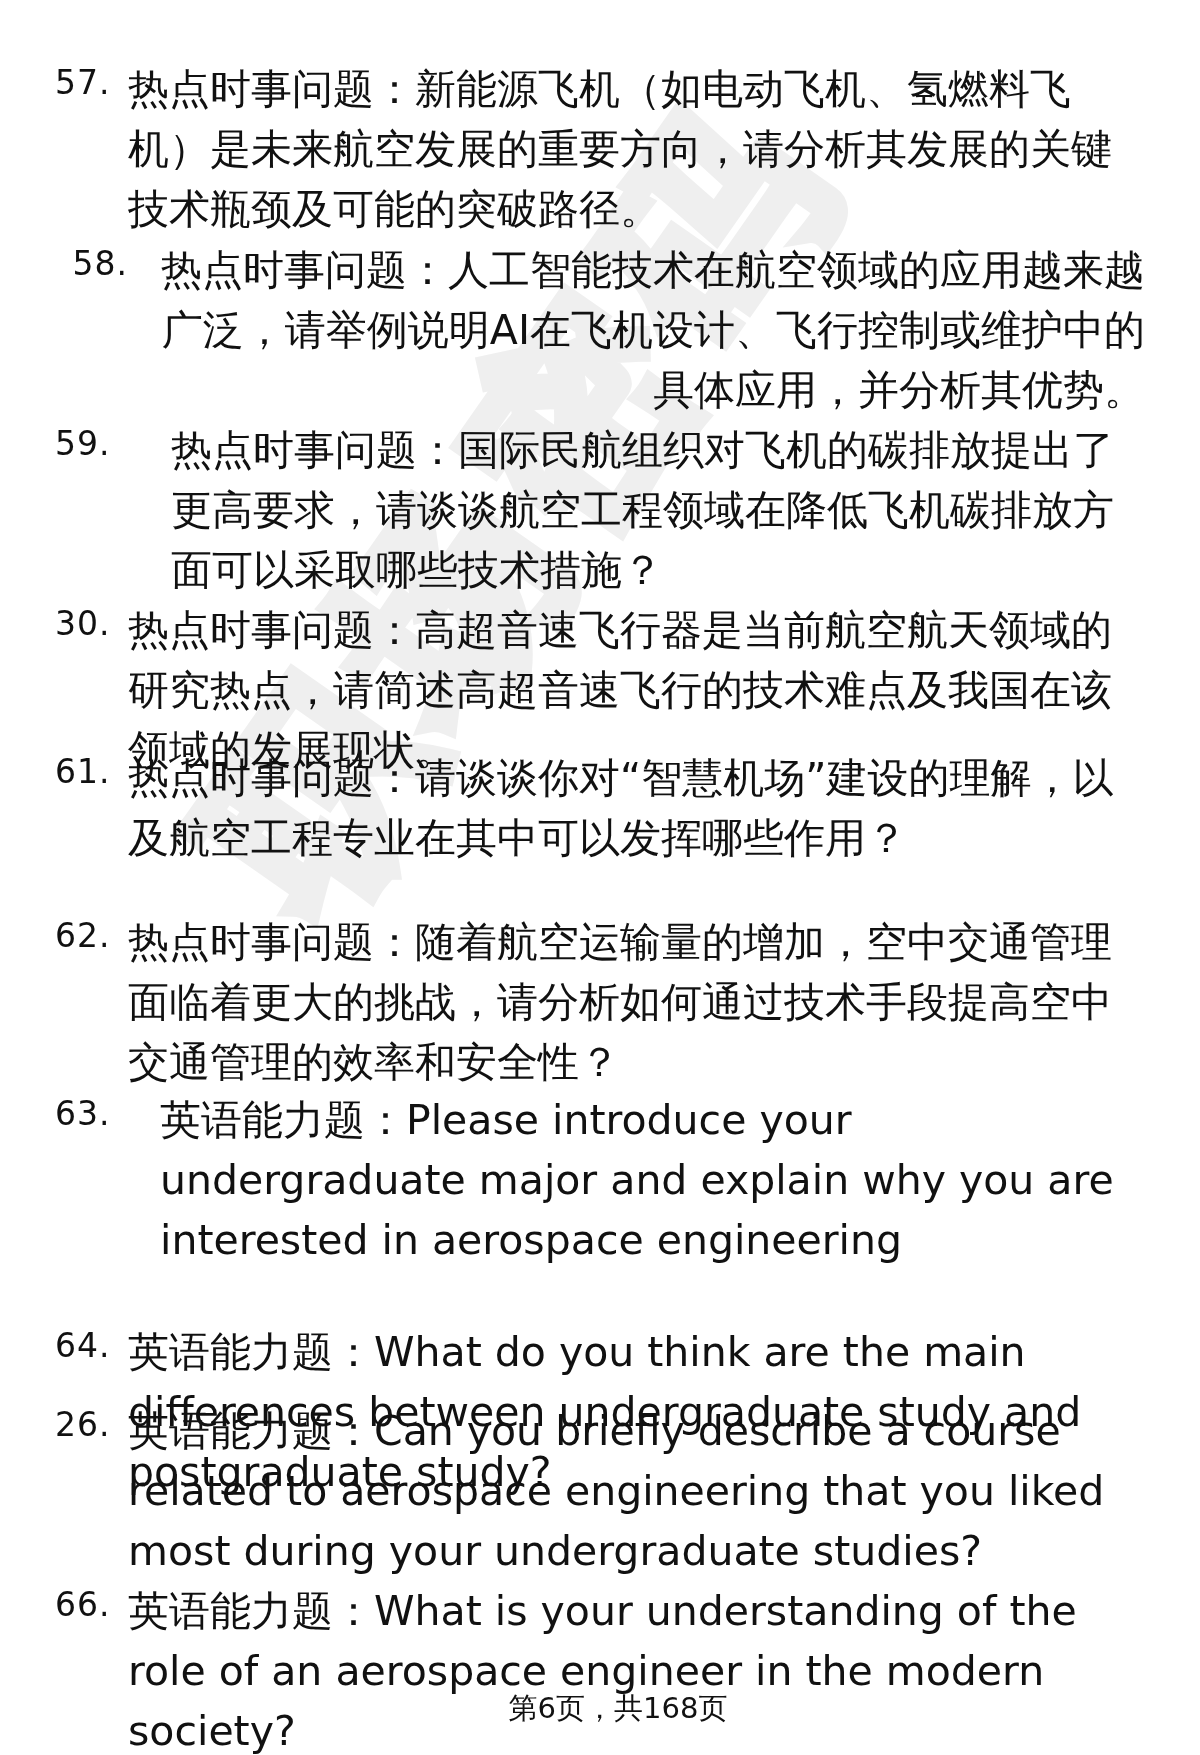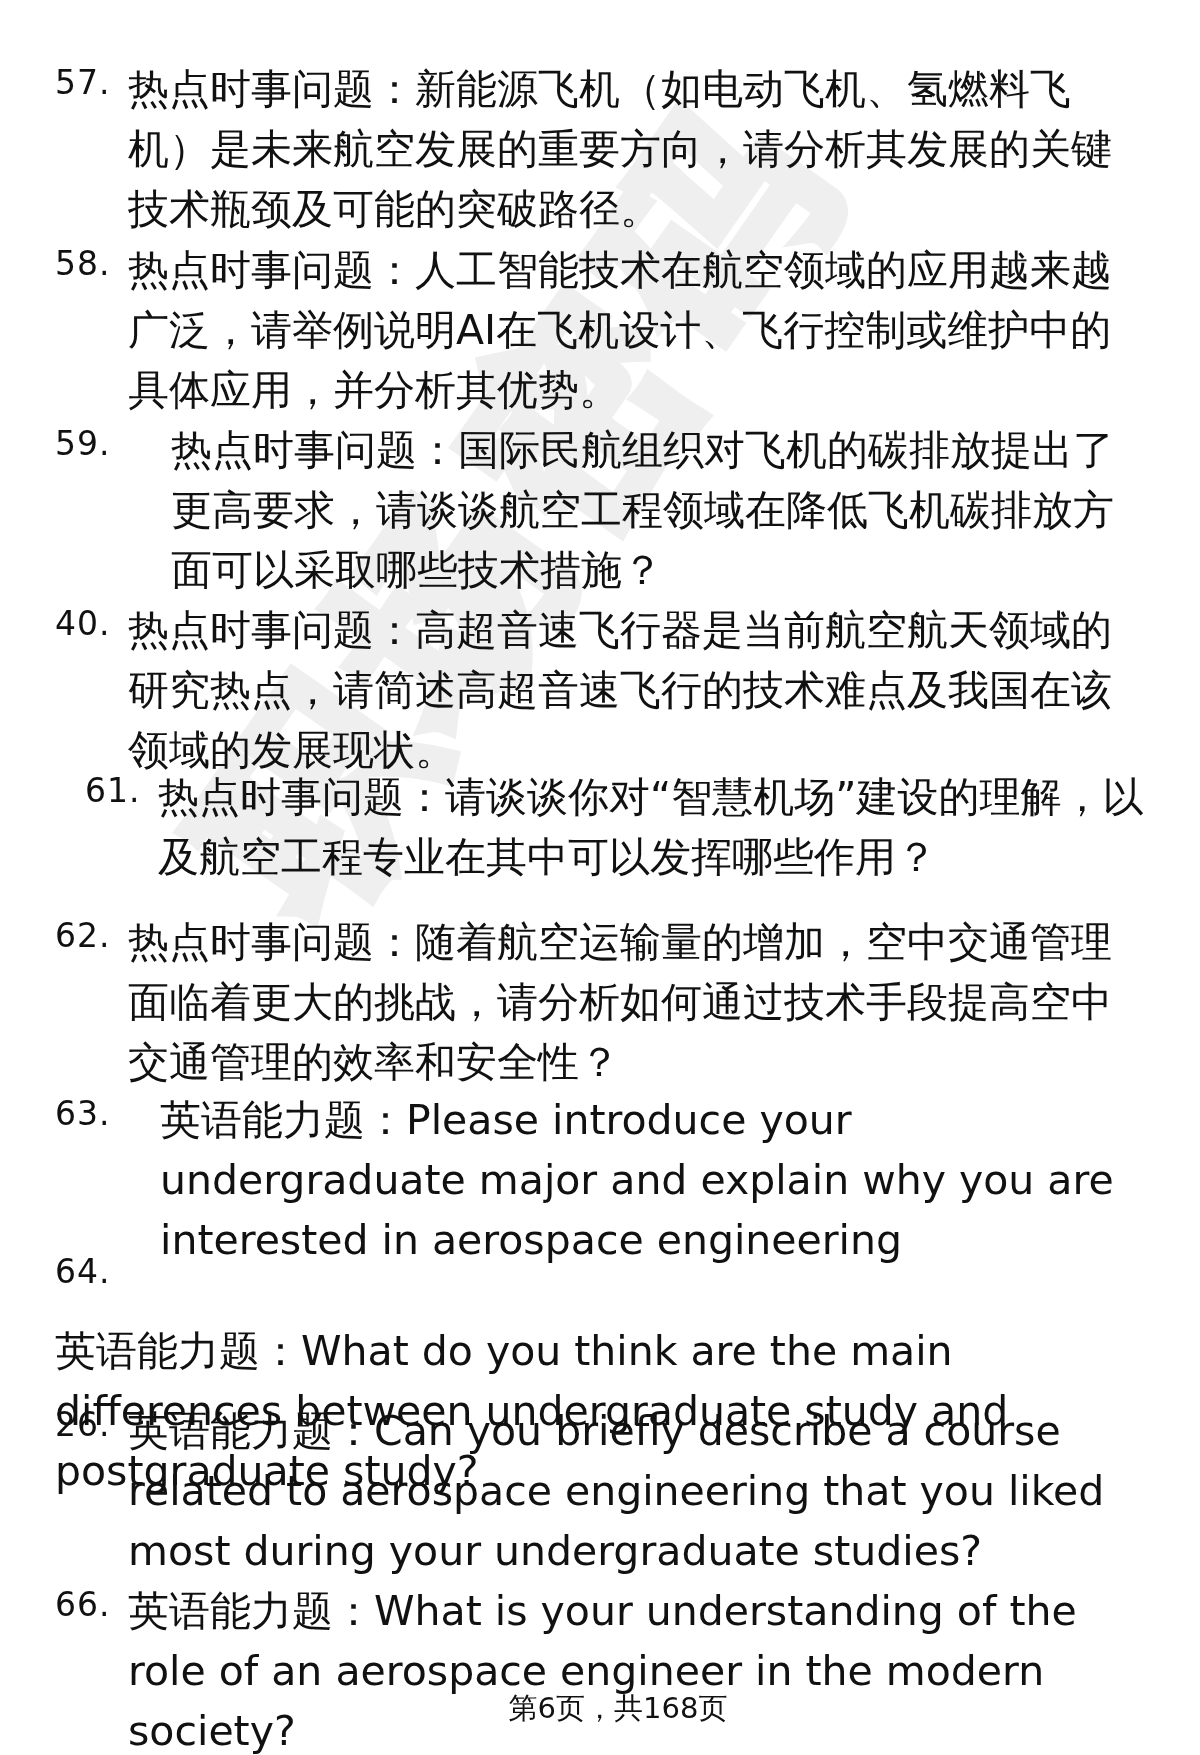--- a/index.html
+++ b/index.html
@@ -76,51 +76,51 @@
 
 <div class="watermark">职场密码</div>
 
 <div class="page">
 
   <div class="question" style="top:59px;">
     <span class="q-num">57.</span>
     <span class="q-text">热点时事问题：新能源飞机（如电动飞机、氢燃料飞机）是未来航空发展的重要方向，请分析其发展的关键技术瓶颈及可能的突破路径。</span>
   </div>
 
-  <div class="question" style="top:240px;">
+  <div class="question" style="top:240px;text-align:right;">
     <span class="q-num">58.</span>
     <span class="q-text">热点时事问题：人工智能技术在航空领域的应用越来越广泛，请举例说明AI在飞机设计、飞行控制或维护中的具体应用，并分析其优势。</span>
   </div>
 
   <div class="question" style="top:420px;gap:43px;">
     <span class="q-num">59.</span>
     <span class="q-text">热点时事问题：国际民航组织对飞机的碳排放提出了更高要求，请谈谈航空工程领域在降低飞机碳排放方面可以采取哪些技术措施？</span>
   </div>
 
   <div class="question" style="top:600px;">
-    <span class="q-num">40.</span>
+    <span class="q-num">30.</span>
     <span class="q-text">热点时事问题：高超音速飞行器是当前航空航天领域的研究热点，请简述高超音速飞行的技术难点及我国在该领域的发展现状。</span>
   </div>
 
-  <div class="question" style="top:767px;margin-left:30px;">
+  <div class="question" style="top:748px;">
     <span class="q-num">61.</span>
     <span class="q-text">热点时事问题：请谈谈你对“智慧机场”建设的理解，以及航空工程专业在其中可以发挥哪些作用？</span>
   </div>
 
   <div class="question" style="top:912px;">
     <span class="q-num">62.</span>
     <span class="q-text">热点时事问题：随着航空运输量的增加，空中交通管理面临着更大的挑战，请分析如何通过技术手段提高空中交通管理的效率和安全性？</span>
   </div>
 
   <div class="question" style="top:1090px;gap:32px;">
     <span class="q-num">63.</span>
     <span class="q-text">英语能力题：Please introduce your undergraduate major and explain why you are interested in aerospace engineering</span>
   </div>
 
-  <div class="question" style="top:1248px;flex-direction:column;">
+  <div class="question" style="top:1322px;">
     <span class="q-num">64.</span>
     <span class="q-text">英语能力题：What do you think are the main differences between undergraduate study and postgraduate study?</span>
   </div>
 
   <div class="question" style="top:1401px;">
     <span class="q-num">26.</span>
     <span class="q-text">英语能力题：Can you briefly describe a course related to aerospace engineering that you liked most during your undergraduate studies?</span>
   </div>
 
   <div class="question" style="top:1581px;">

